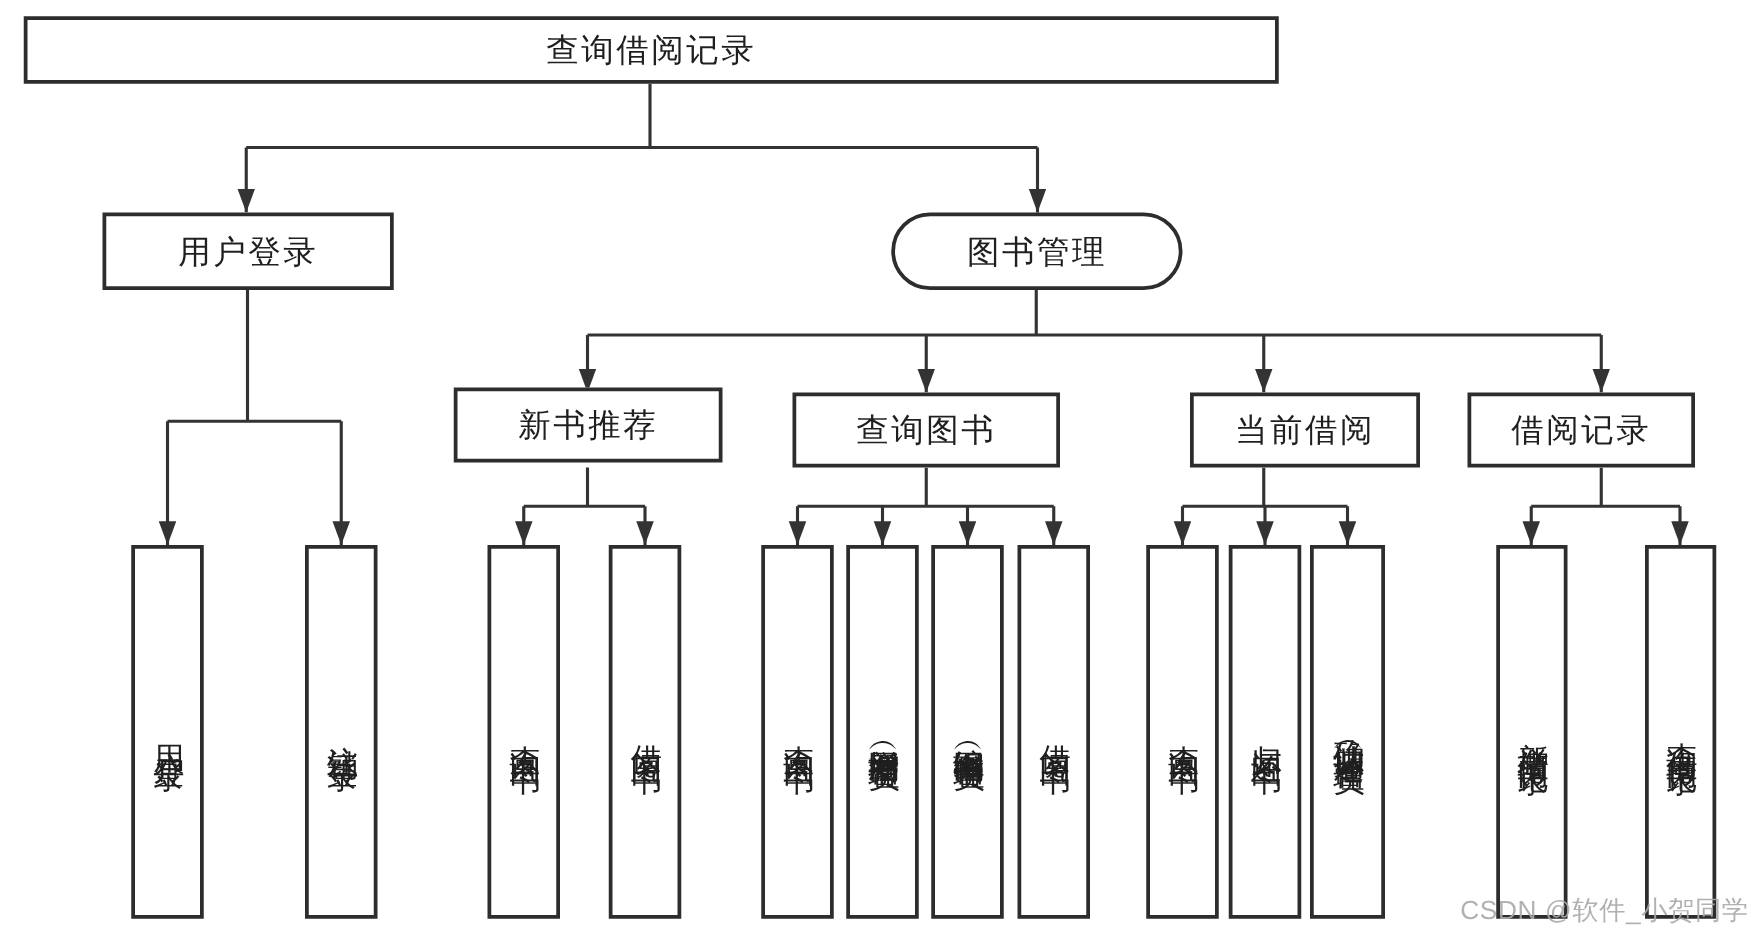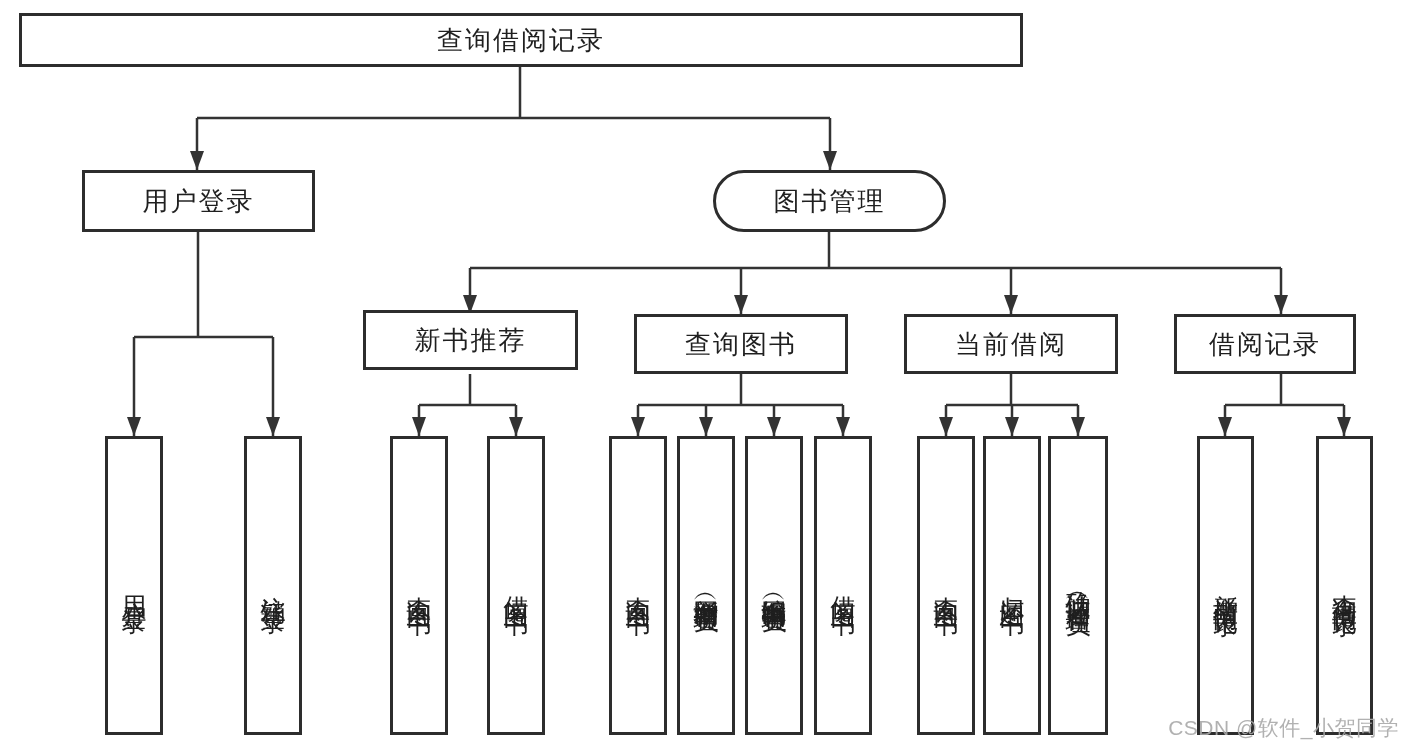--- a/index.html
+++ b/index.html
@@ -101,21 +101,21 @@
   <div class="box h" style="left:713px; top:170px; width:233px; height:62px;border-radius:31px;">
     <span class="label">图书管理</span>
   </div>
 
   <div class="box h" style="left:363px; top:310px; width:215px; height:60px;">
     <span class="label">新书推荐</span>
   </div>
   <div class="box h" style="left:634px; top:314px; width:214px; height:60px;">
     <span class="label">查询图书</span>
   </div>
-  <div class="box h" style="left:904px; top:314px; width:214px; height:60px;">
+  <div class="box h" style="left:952px; top:314px; width:184px; height:60px;">
     <span class="label">当前借阅</span>
   </div>
   <div class="box h" style="left:1174px; top:314px; width:182px; height:60px;">
     <span class="label">借阅记录</span>
   </div>
 
   <div class="box v" style="left:105px; top:436px; width:58px; height:299px;">
     <span class="label">用户登录</span>
   </div>
   <div class="box v" style="left:244px; top:436px; width:58px; height:299px;">

